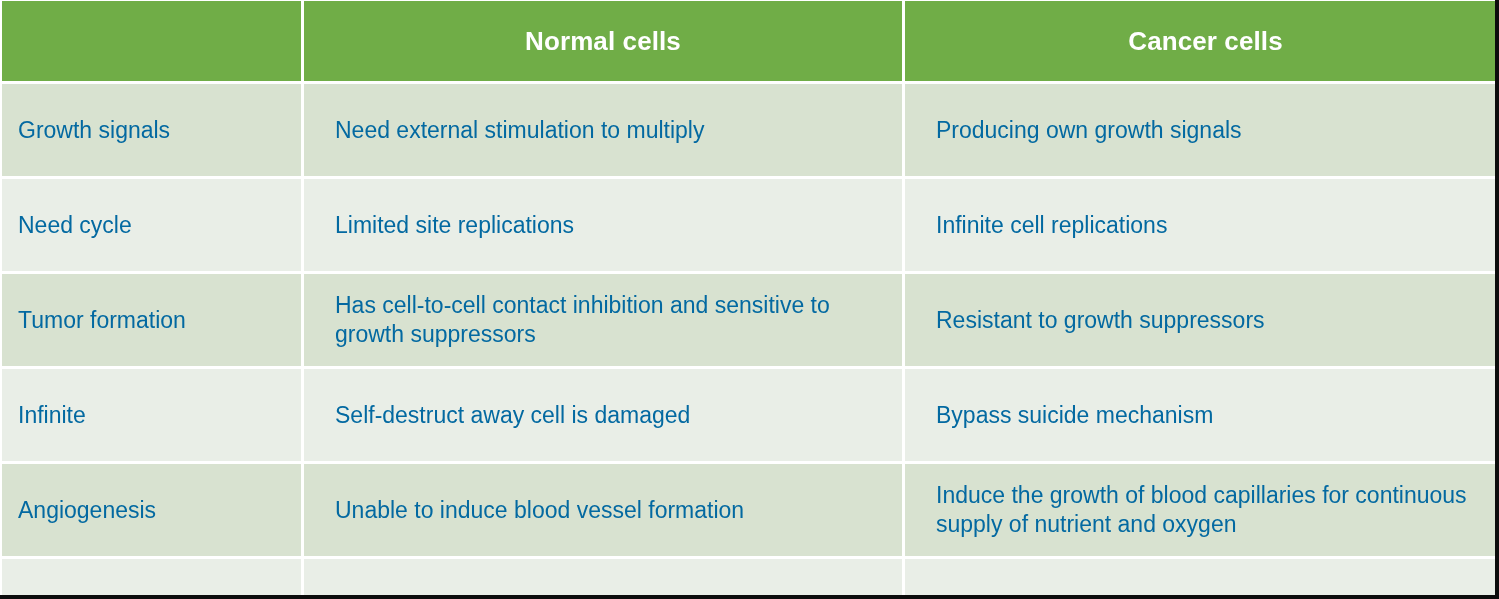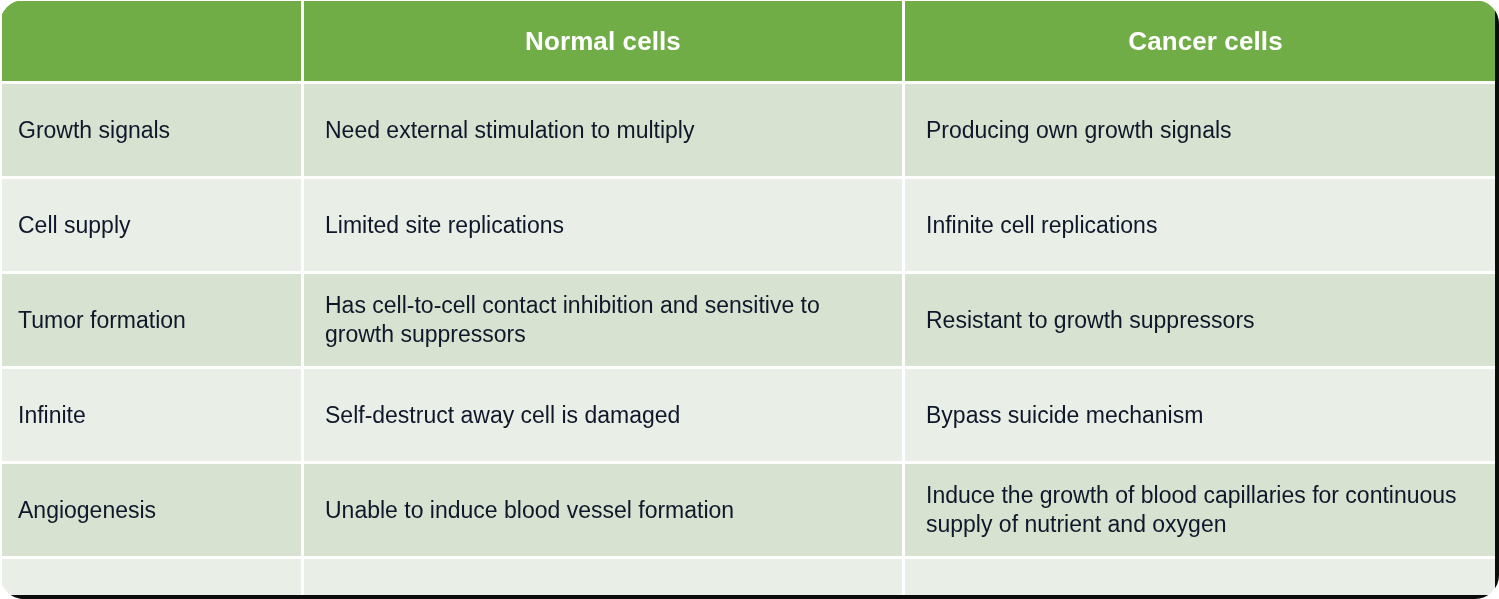--- a/index.html
+++ b/index.html
@@ -12,21 +12,20 @@
     font-family: "Liberation Sans", sans-serif;
   }
 
   #page {
     position: relative;
     width: 1499px;
     height: 599px;
     background: #ffffff;
     box-sizing: border-box;
     overflow: hidden;
-    border-radius: 24px;
   }
 
   
   #edge-right {
     position: absolute;
     top: 0;
     right: 0;
     width: 4px;
     height: 599px;
     background: #0c0c0c;
@@ -67,34 +66,34 @@
     border: 0;
     letter-spacing: 0.1px;
   }
   thead th.blank-head {
     background: #70ad47;
   }
 
   tbody td {
     font-size: 23px;
     font-weight: normal;
-    color: #0f172a;
+    color: #0369a1;
     text-align: left;
     vertical-align: middle;
     height: 80px;
     padding: 6px 14px 6px 14px;
     border: 0;
     line-height: 1.26;
   }
 
   tbody tr.band-dark td { background: #d8e2d0; }
   tbody tr.band-light td { background: #e9eee7; }
 
   td.attr-cell { padding-left: 16px; }
-  td.body-cell { padding-left: 21px; margin-left: 28px; }
+  td.body-cell { padding-left: 31px; margin-left: 28px; }
 </style>
 </head>
 <body>
 
 <div id="page">
 
   <table class="cmp">
     <colgroup>
       <col class="c-attr">
       <col class="c-norm">
@@ -110,21 +109,21 @@
     </thead>
 
     <tbody>
       <tr class="band-dark">
         <td class="attr-cell">Growth signals</td>
         <td class="body-cell">Need external stimulation to multiply</td>
         <td class="body-cell">Producing own growth signals</td>
       </tr>
 
       <tr class="band-light">
-        <td class="attr-cell">Cell supply</td>
+        <td class="attr-cell">Need cycle</td>
         <td class="body-cell">Limited site replications</td>
         <td class="body-cell">Infinite cell replications</td>
       </tr>
 
       <tr class="band-dark">
         <td class="attr-cell">Tumor formation</td>
         <td class="body-cell">Has cell-to-cell contact inhibition and sensitive to growth suppressors</td>
         <td class="body-cell">Resistant to growth suppressors</td>
       </tr>
 

